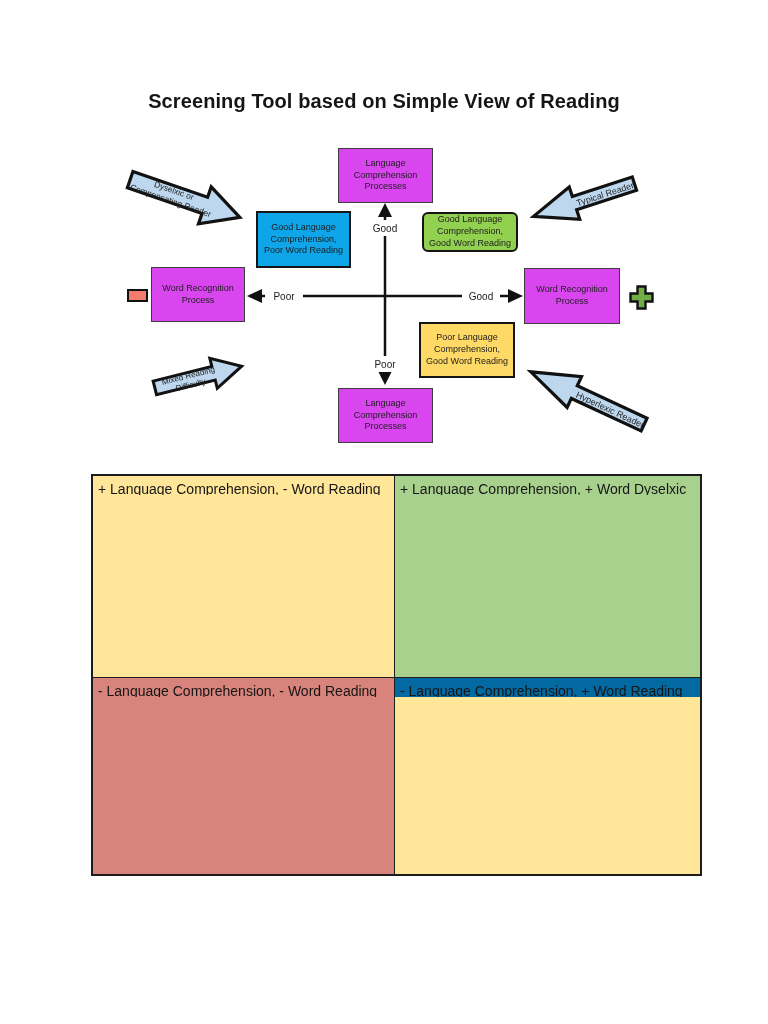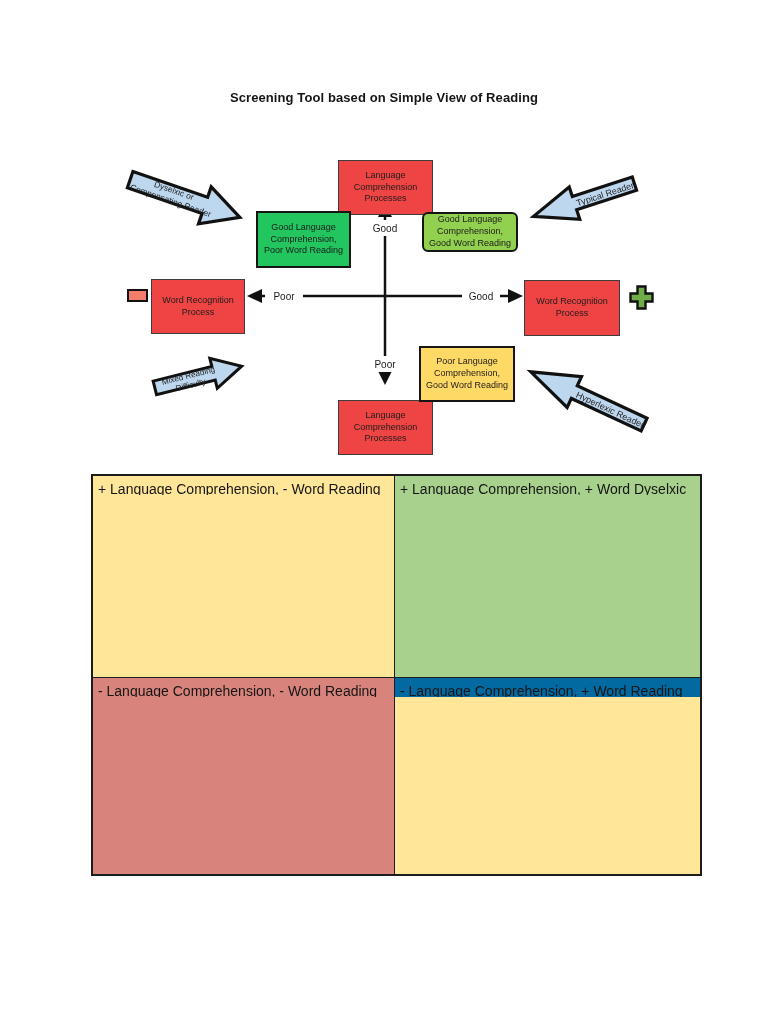--- a/index.html
+++ b/index.html
@@ -1,25 +1,25 @@
 <!DOCTYPE html>
 <html><head>
 <meta charset="utf-8">
 <style>
   html,body{margin:0;padding:0;}
   body{background:#ffffff;font-family:"Liberation Sans",sans-serif;}
   .page{position:relative;width:768px;height:1024px;background:#ffffff;overflow:hidden;}
 
   .doc-title{position:absolute;left:0;top:90px;width:768px;text-align:center;
-    font-size:13px;font-weight:bold;color:#151515;letter-spacing:0.1px;margin:0;}
+    font-size:20px;font-weight:bold;color:#151515;letter-spacing:0.1px;margin:0;}
 
   
   .dbox{position:absolute;box-sizing:border-box;display:flex;align-items:center;justify-content:center;
     text-align:center;font-size:9px;line-height:1.3;color:#1c1c1c;padding:2px;}
-  .graybox{background:#ef4444;border:1.6px solid #3d3d3d;margin-top:12px;}
+  .graybox{background:#d946ef;border:1.6px solid #3d3d3d;}
   .qbox{border:2px solid #151515;}
 
   .axes-svg{position:absolute;left:0;top:0;pointer-events:none;}
   .axes-svg text{font-family:"Liberation Sans",sans-serif;font-size:10px;fill:#1a1a1a;}
 
   
   .arrow-wrap{position:absolute;}
   .arrow-wrap svg{display:block;overflow:visible;}
   .arrow-wrap text{font-family:"Liberation Sans",sans-serif;fill:#1f1f1f;text-anchor:middle;}
 
@@ -68,23 +68,23 @@
 
     <rect x="462" y="288" width="38" height="16" fill="#ffffff"></rect>
     <text x="481" y="300" text-anchor="middle">Good</text>
   </svg>
 
   <div class="dbox graybox" style="left:338px;top:148px;width:95px;height:55px;">Language Comprehension Processes</div>
   <div class="dbox graybox" style="left:338px;top:388px;width:95px;height:55px;">Language Comprehension Processes</div>
   <div class="dbox graybox" style="left:151px;top:267px;width:94px;height:55px;">Word Recognition Process</div>
   <div class="dbox graybox" style="left:524px;top:268px;width:96px;height:56px;">Word Recognition Process</div>
 
-  <div class="dbox qbox" style="left: 256px; top: 211px; width: 95px; height: 57px; background-color: #22c55e;">Good Language Comprehension, Poor Word Reading</div>
+  <div class="dbox qbox" style="left: 256px; top: 211px; width: 95px; height: 57px; background-color: #0ea5e9;">Good Language Comprehension, Poor Word Reading</div>
   <div class="dbox qbox" style="left: 422px; top: 212px; width: 96px; height: 40px; background-color: rgb(146, 208, 80); border-radius: 6px;">Good Language Comprehension, Good Word Reading</div>
-  <div class="dbox qbox" style="left: 419px; top: 322px; width: 96px; height: 56px; background-color: rgb(255, 217, 102); margin-top: 24px;">Poor Language Comprehension, Good Word Reading</div>
+  <div class="dbox qbox" style="left: 419px; top: 322px; width: 96px; height: 56px; background-color: rgb(255, 217, 102);">Poor Language Comprehension, Good Word Reading</div>
 
   <div class="minus-symbol" style="background-color: rgb(244, 124, 109);"></div>
   <svg class="plus-symbol" width="27" height="27" viewBox="0 0 27 27">
     <path d="M9.5,2.5 h8 v7 h7 v8 h-7 v7 h-8 v-7 h-7 v-8 h7 z" stroke="#111" stroke-width="2.4" fill="#70AD47"></path>
   </svg>
 
   <div class="arrow-wrap" style="left:124px;top:176px;width:122px;height:45px;transform:rotate(19deg);">
     <svg width="122" height="45" viewBox="0 0 122 45">
       <polygon points="3,14 82,14 82,3 119,22.5 82,42 82,31 3,31" stroke="#111" stroke-width="3.2" fill="#BDD7EE"></polygon>
       <text x="48" y="21.5" font-size="8.5">Dyselxic or</text>

